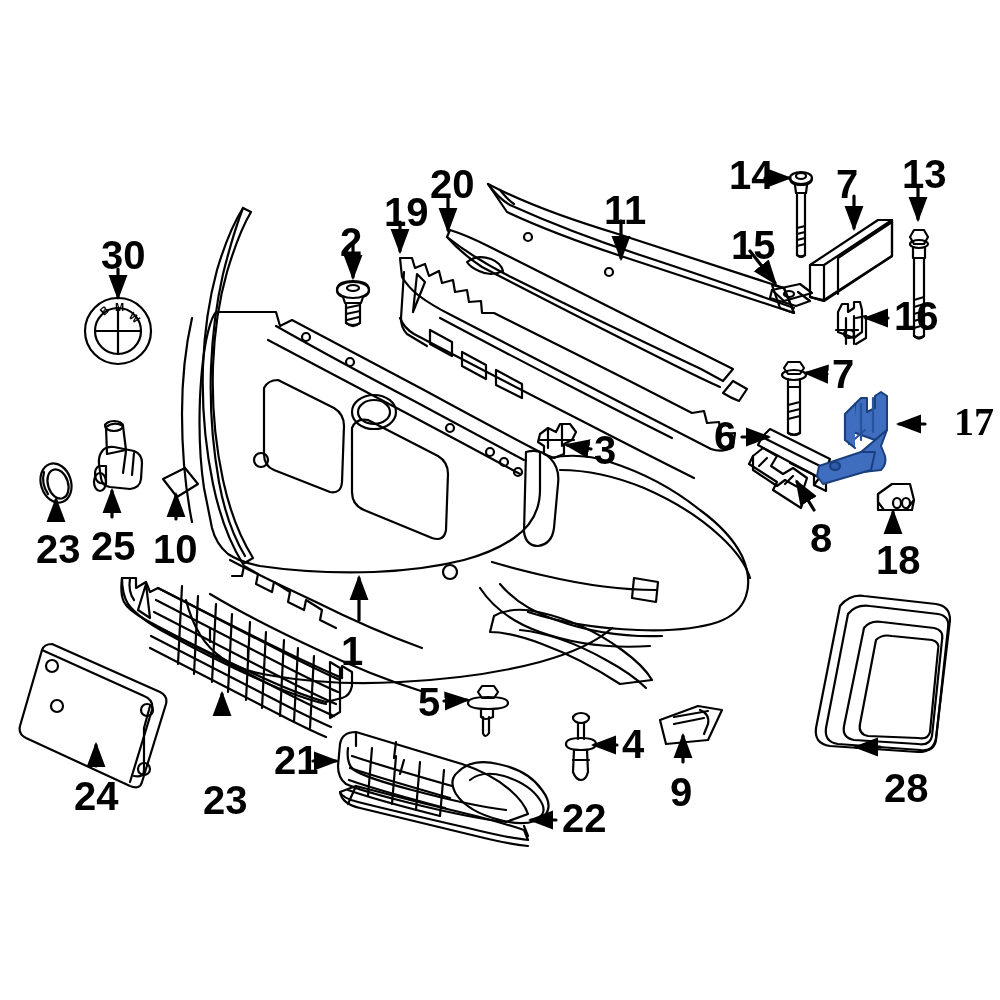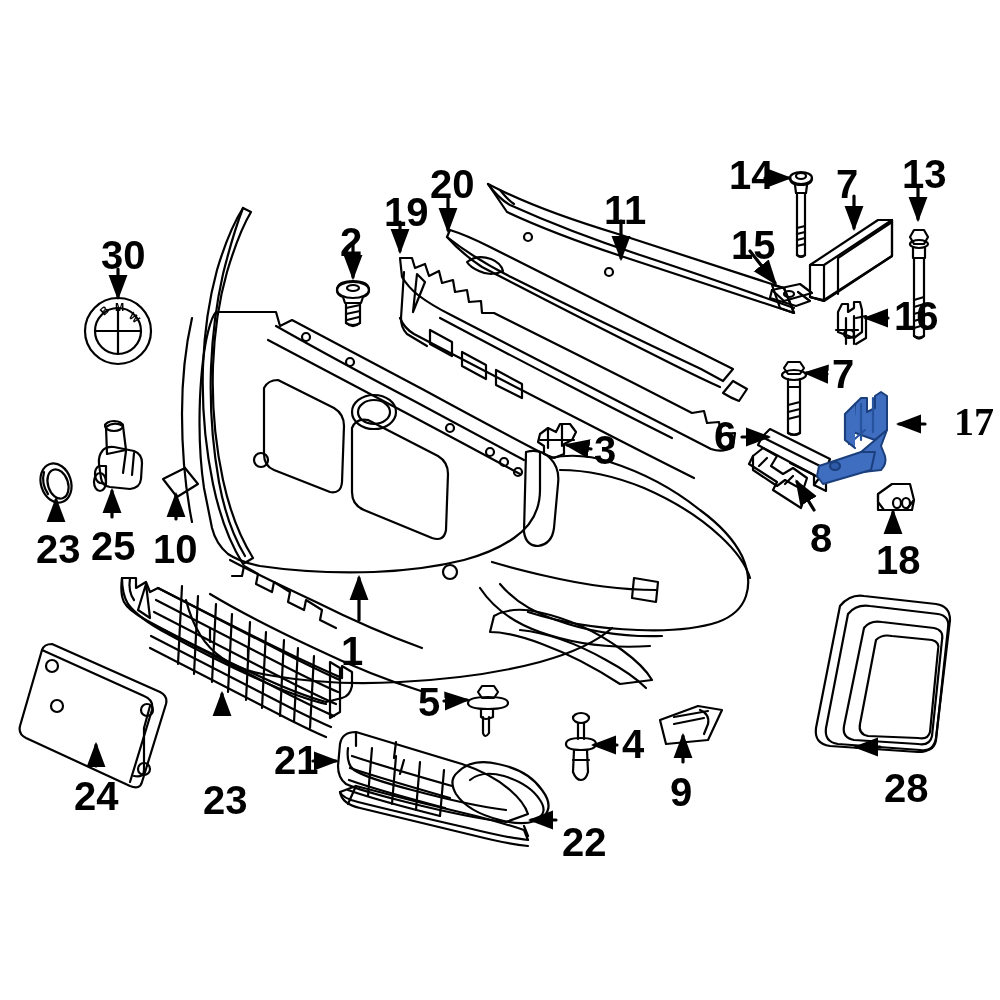--- a/index.html
+++ b/index.html
@@ -398,21 +398,21 @@
   <div class="callout" style="left:836px;top:164px;">7</div>
   <div class="callout" style="left:902px;top:154px;text-align:right;">13</div>
   <div class="callout" style="left:729px;top:155px;">14</div>
   <div class="callout" style="left:731px;top:225px;text-align:right;">15</div>
   <div class="callout" style="left:894px;top:296px;">16</div>
   <div class="callout" style="left:954px;top:402px;font-family:Liberation Serif, serif;">17</div>
   <div class="callout" style="left:876px;top:540px;text-align:center;">18</div>
   <div class="callout" style="left:384px;top:192px;">19</div>
   <div class="callout" style="left:430px;top:164px;">20</div>
   <div class="callout" style="left:274px;top:740px;">21</div>
-  <div class="callout" style="left:562px;top:798px;margin-top:24px;">22</div>
+  <div class="callout" style="left:562px;top:798px;">22</div>
   <div class="callout" style="left:203px;top:744px;margin-top:36px;">23</div>
   <div class="callout" style="left:74px;top:776px;">24</div>
   <div class="callout" style="left:91px;top:526px;">25</div>
   <div class="callout" style="left:36px;top:529px;">23</div>
   <div class="callout" style="left:101px;top:235px;">30</div>
   <div class="callout" style="left:884px;top:744px;margin-top:24px;">28</div>
 
 </div>
 
 </body></html>

